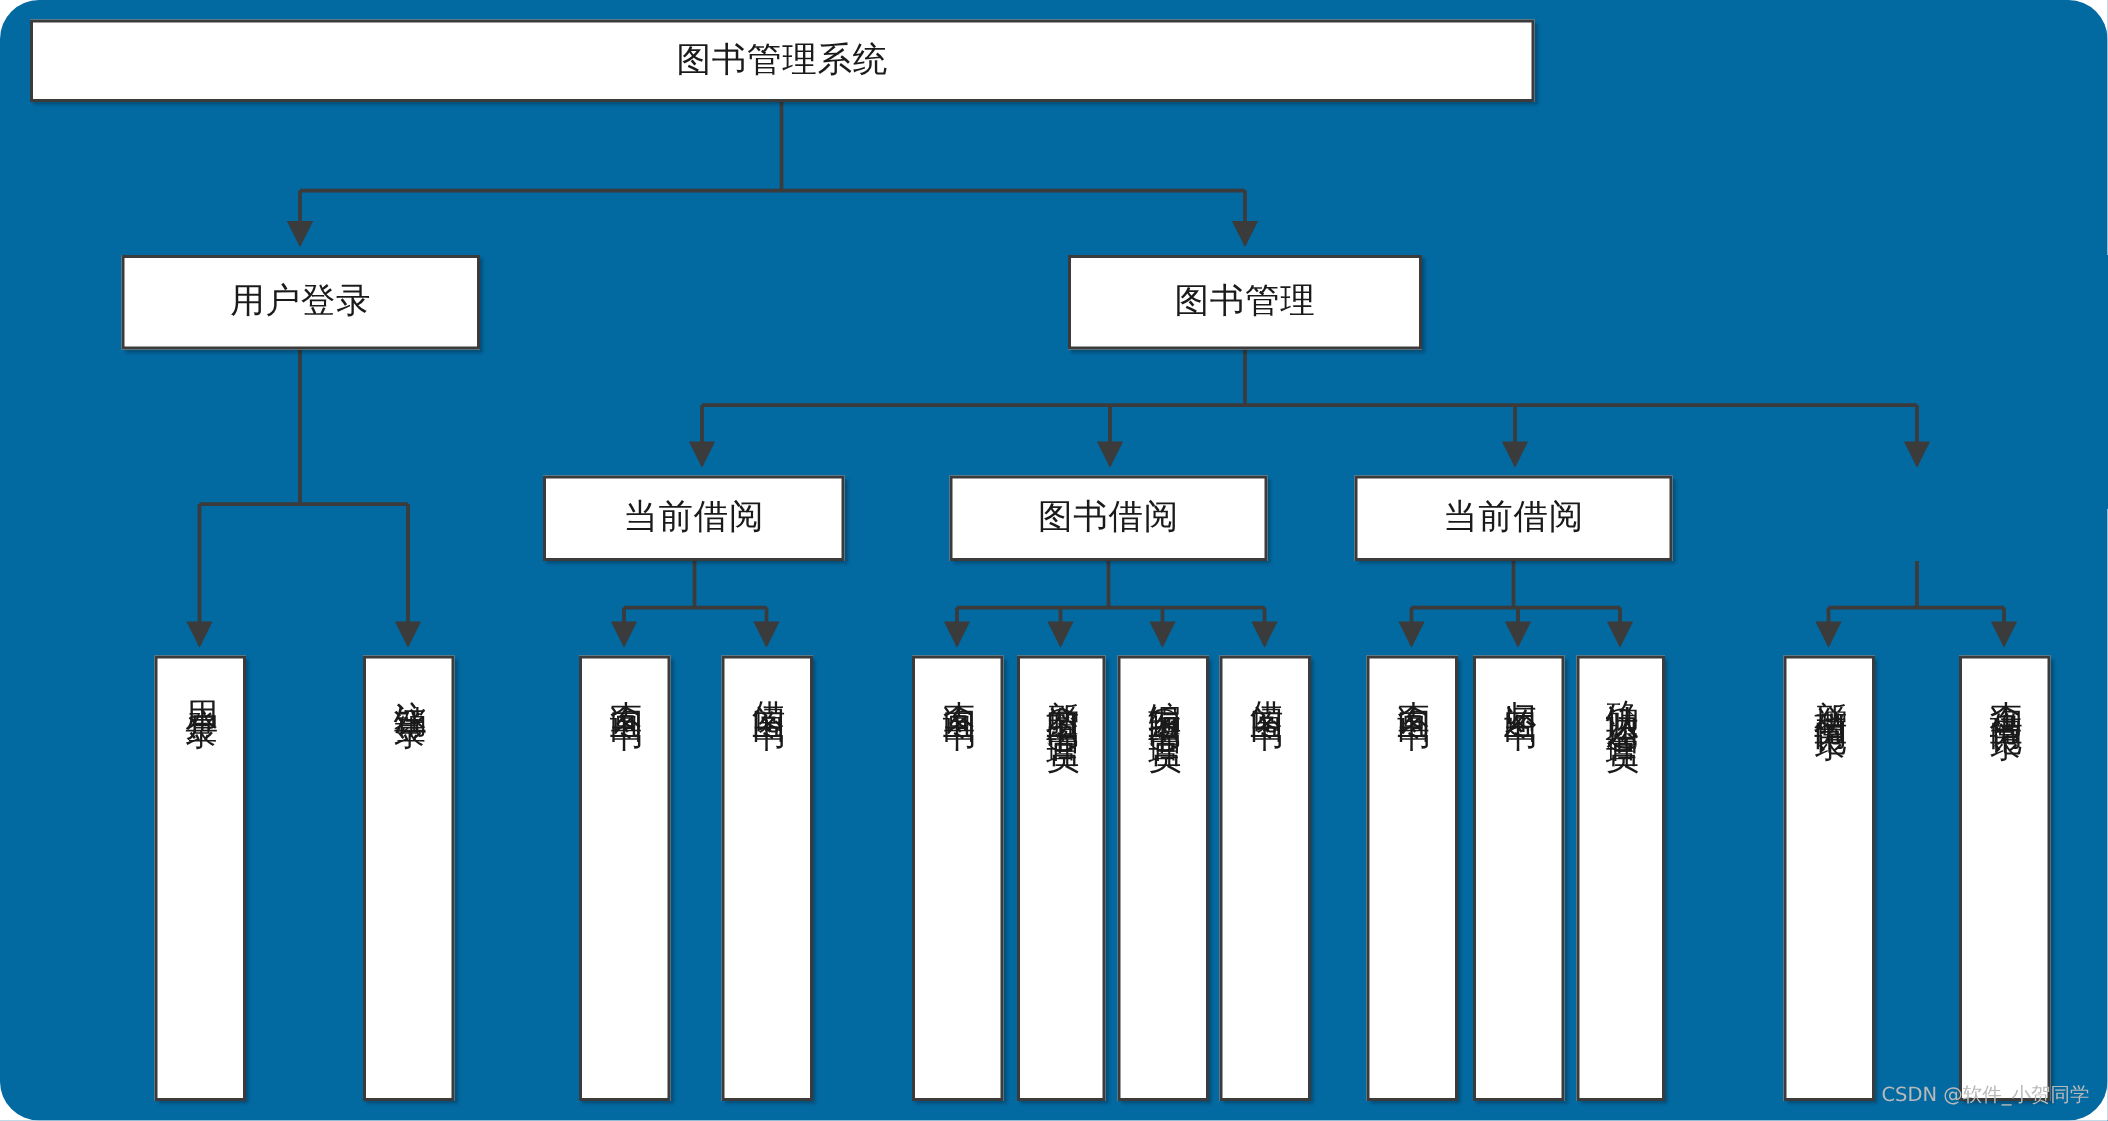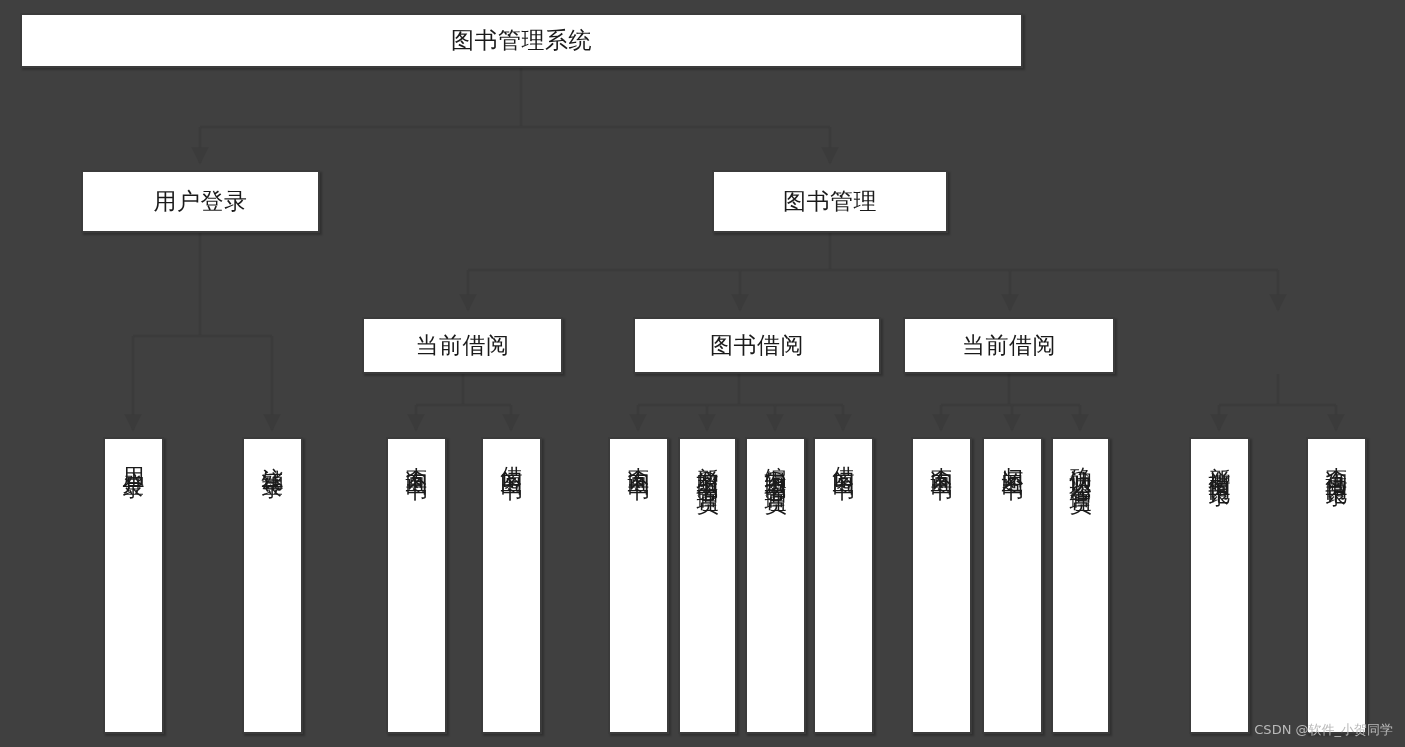--- a/index.html
+++ b/index.html
@@ -7,22 +7,23 @@
     padding: 0;
     background: #ffffff;
   }
   body {
     font-family: "DejaVu Sans", "Liberation Sans", sans-serif;
   }
   #diagram-root {
     position: relative;
     width: 1405px;
     height: 747px;
-    background: #404040;
+    background: #0369a1;
     overflow: hidden;
+    border-radius: 26px;
   }
   svg.connectors {
     position: absolute;
     left: 0;
     top: 0;
     width: 1405px;
     height: 747px;
     pointer-events: none;
   }
   .node {
@@ -132,21 +133,21 @@
   <div class="node horizontal" id="n-l1-0" style="left: 81px; top: 170px; width: 239px; height: 63px;">
     <span class="label">用户登录</span>
   </div>
   <div class="node horizontal" id="n-l1-1" style="left: 712px; top: 170px; width: 236px; height: 63px;">
     <span class="label">图书管理</span>
   </div>
 
   <div class="node horizontal" id="n-l2-0" style="left: 362px; top: 317px; width: 201px; height: 57px;">
     <span class="label">当前借阅</span>
   </div>
-  <div class="node horizontal" id="n-l2-1" style="left: 633px; top: 317px; width: 248px; height: 57px;">
+  <div class="node horizontal" id="n-l2-1" style="left: 633px; top: 317px; width: 212px; height: 57px;">
     <span class="label">图书借阅</span>
   </div>
   <div class="node horizontal" id="n-l2-2" style="left: 903px; top: 317px; width: 212px; height: 57px;">
     <span class="label">当前借阅</span>
   </div>
 
   <div class="node vertical" id="n-leaf-0" style="left: 103px; top: 437px; width: 61px; height: 297px;">
     <span class="label">用户登录</span>
   </div>
   <div class="node vertical" id="n-leaf-1" style="left: 242px; top: 437px; width: 61px; height: 297px;">

